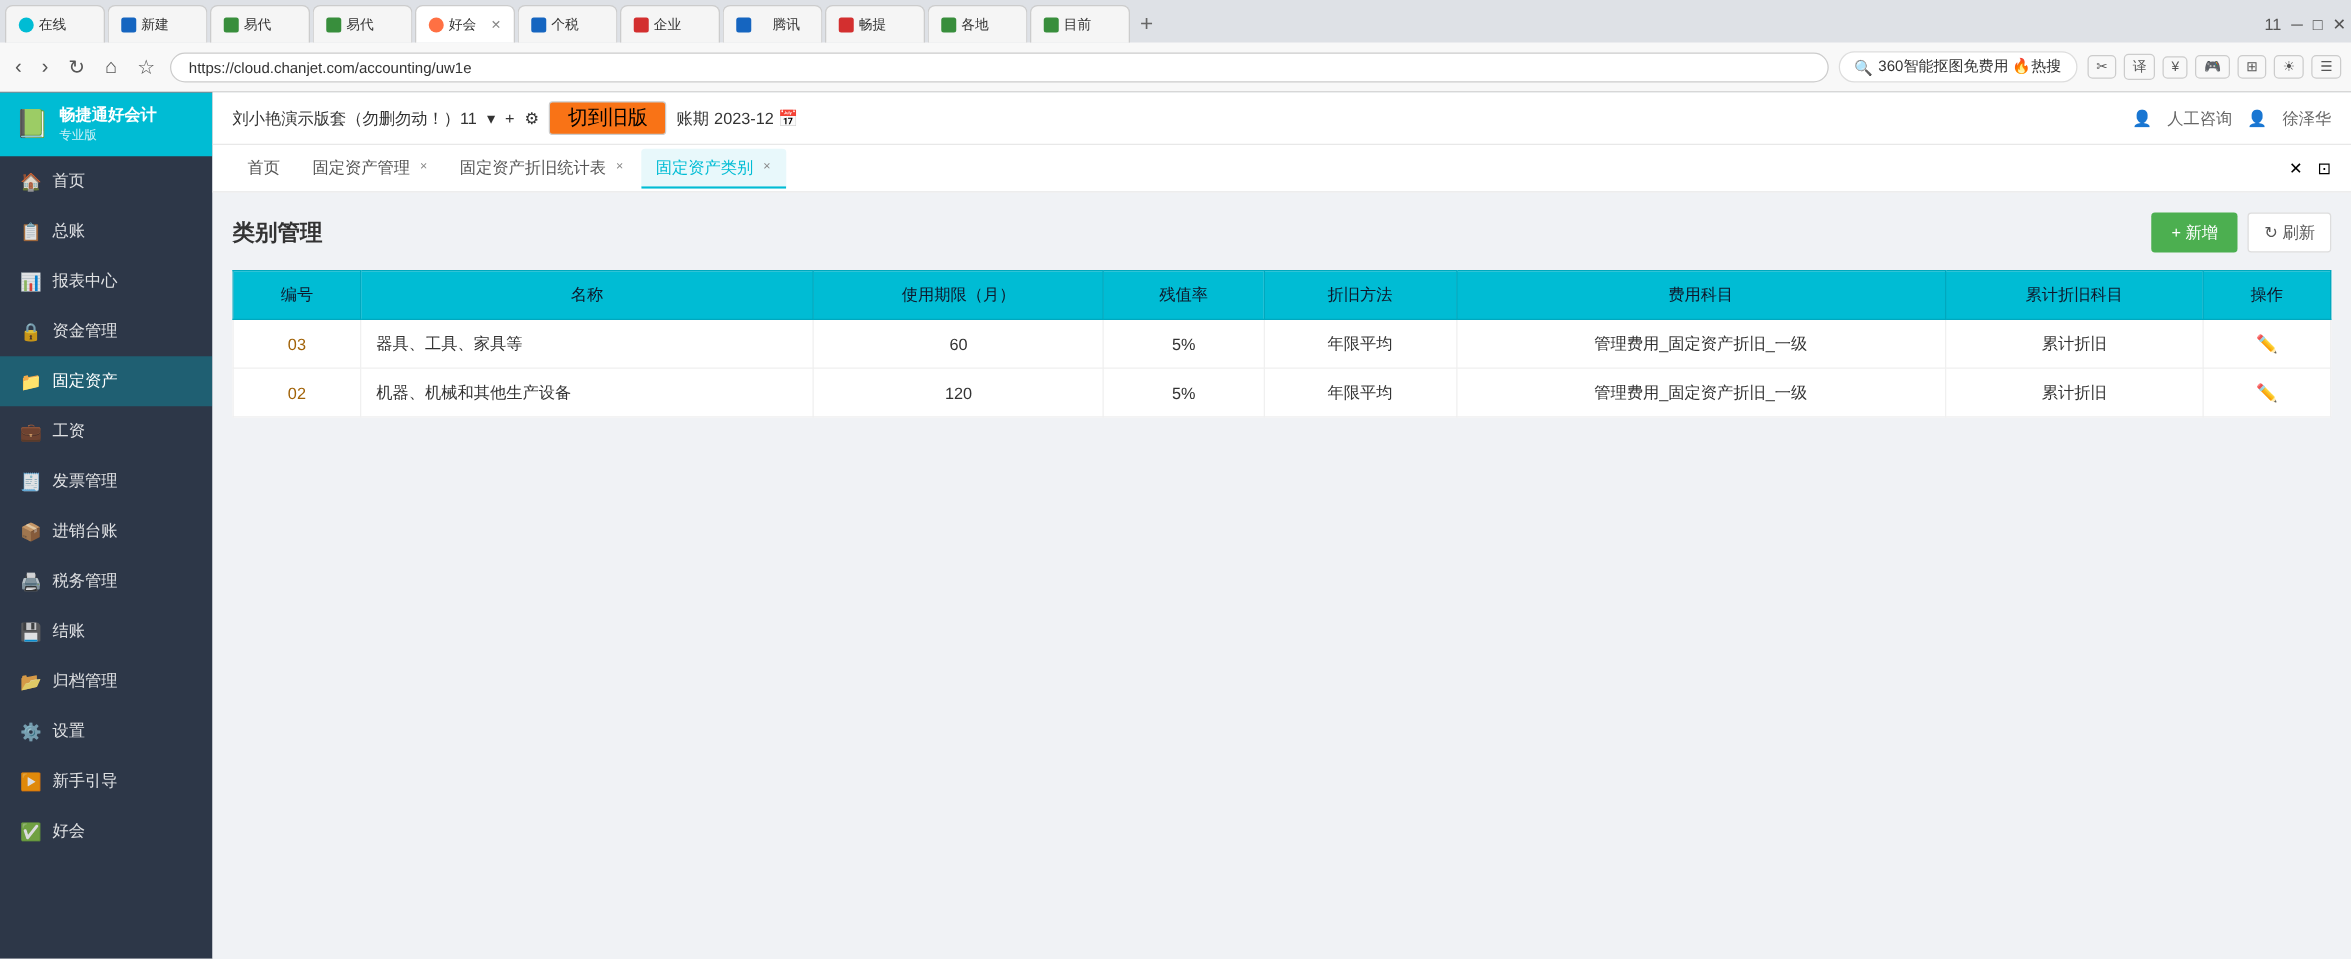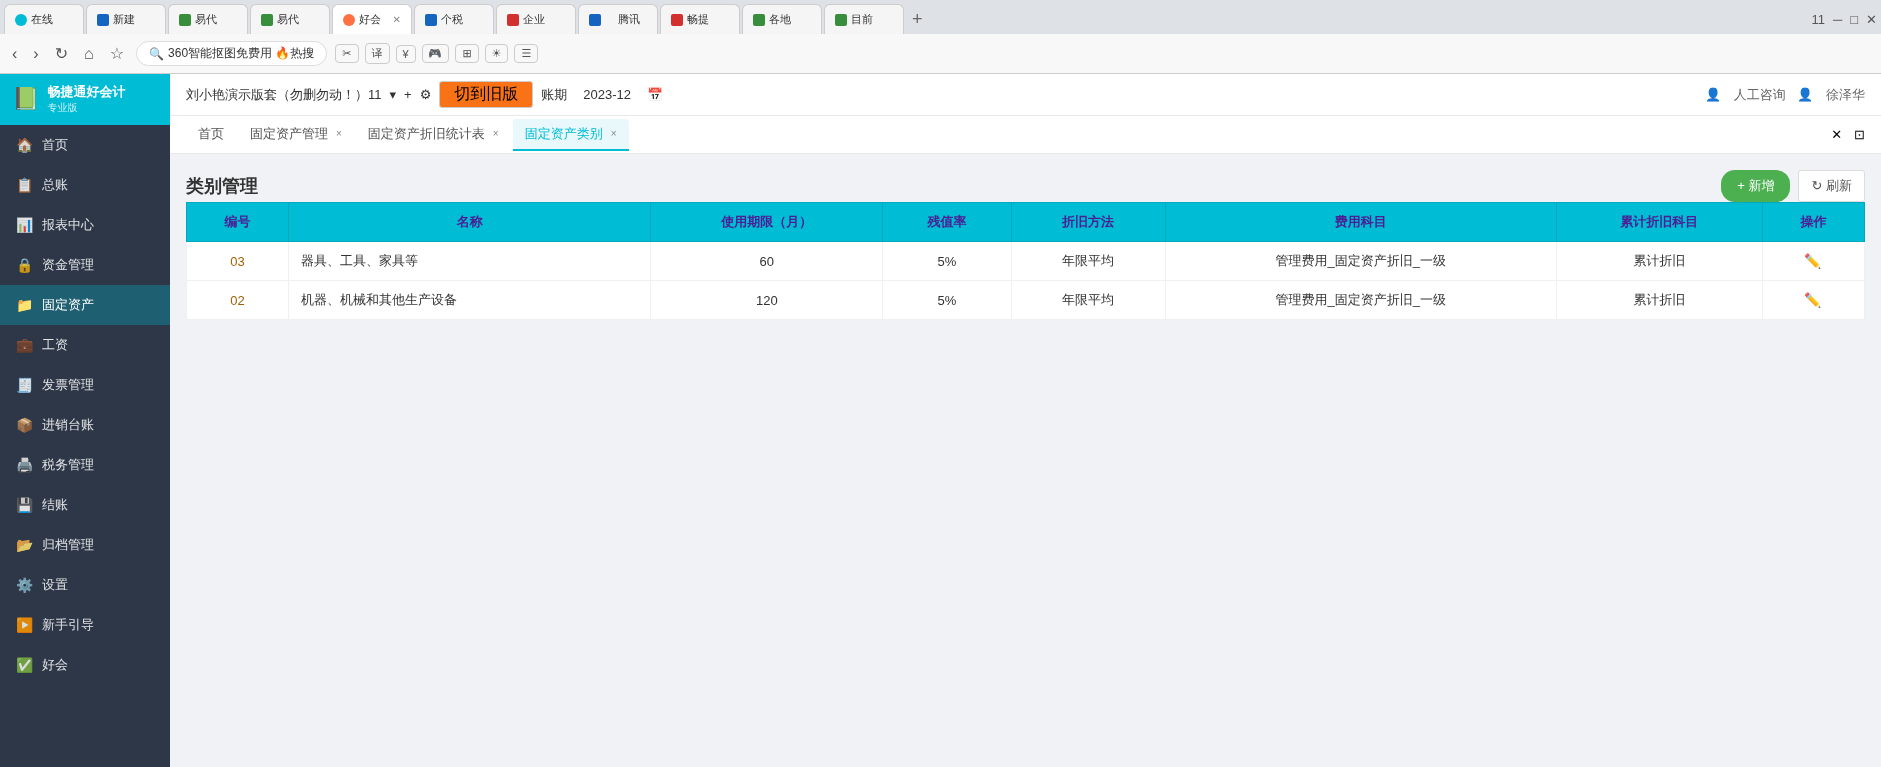--- a/index.html
+++ b/index.html
@@ -32,43 +32,43 @@
     .sidebar-item { display: flex; align-items: center; gap: 8px; padding: 11px 16px; cursor: pointer; color: rgba(255,255,255,0.85); font-size: 13px; transition: background 0.2s; }
     .sidebar-item.active { background: rgba(0,188,212,0.3); color: #fff; }
     .sidebar-item .icon { width: 18px; height: 18px; display: flex; align-items: center; justify-content: center; font-size: 14px; }
 
     
     .main-content { flex: 1; display: flex; flex-direction: column; background: #f0f2f5; overflow: hidden; }
 
     
     .app-header { background: #fff; border-bottom: 1px solid #e8e8e8; padding: 0 16px; display: flex; align-items: center; justify-content: space-between; height: 42px; }
     .header-left { display: flex; align-items: center; gap: 8px; font-size: 13px; color: #333; }
-    .header-period { display: flex; align-items: center; gap: 16px; }
+    .header-period { display: flex; align-items: center; gap: 4px; }
     .header-right { display: flex; align-items: center; gap: 12px; font-size: 13px; color: #666; }
     .btn-switch { border: 1px solid #ccc; background: #f97316; border-radius: 3px; padding: 2px 14px; font-size: 16px; cursor: pointer; }
 
     
     .page-tabs { background: #fff; border-bottom: 1px solid #e8e8e8; display: flex; align-items: center; padding: 0 16px; height: 38px; gap: 2px; }
     .page-tab { display: flex; align-items: center; gap: 4px; padding: 6px 12px; font-size: 13px; color: #555; cursor: pointer; border-bottom: 2px solid transparent; }
     .page-tab.active { color: #00bcd4; border-bottom: 2px solid #00bcd4; background: #e8f8fb; border-radius: 3px 3px 0 0; }
     .page-tab .close-btn { font-size: 10px; color: #888; margin-left: 4px; }
     .page-tab-controls { margin-left: auto; display: flex; gap: 6px; }
 
     
     .content-area { flex: 1; padding: 16px; overflow-y: auto; }
 
     
-    .page-title { font-size: 18px; font-weight: 600; color: #333; display: flex; align-items: center; justify-content: space-between; }
-    .btn-add { background: #4caf50; color: #fff; border: none; border-radius: 14px; padding: 0 16px; font-size: 13px; cursor: pointer; display: flex; align-items: center; gap: 4px; }
+    .page-title { font-size: 18px; font-weight: 600; color: #333; margin-bottom: 14px; display: flex; align-items: center; justify-content: space-between; }
+    .btn-add { background: #4caf50; color: #fff; border: none; border-radius: 3px; padding: 0 16px; font-size: 13px; cursor: pointer; display: flex; align-items: center; gap: 4px; }
     .btn-refresh { background: #fff; border: 1px solid #ddd; border-radius: 3px; padding: 6px 12px; font-size: 13px; cursor: pointer; color: #555; }
 
     
     .data-table { width: 100%; border-collapse: collapse; background: #fff; border: 1px solid #e8e8e8; }
     .data-table thead tr { background: #00bcd4; }
-    .data-table thead th { color: #4c1d95; padding: 10px 12px; font-size: 13px; font-weight: 700; text-align: center; border: 1px solid #00a8be; }
+    .data-table thead th { color: #0f172a; padding: 10px 12px; font-size: 13px; font-weight: 400; text-align: center; border: 1px solid #00a8be; }
     .data-table tbody tr { border-bottom: 1px solid #f0f0f0; }
     .data-table tbody td { padding: 10px 12px; font-size: 13px; color: #333; text-align: center; border: 1px solid #f0f0f0; }
     .data-table tbody td.code { color: #a16207; }
     .data-table tbody td.name { text-align: left; }
     .btn-edit { background: none; border: none; cursor: pointer; color: #666; font-size: 14px; }
 
     
     ::-webkit-scrollbar { width: 6px; height: 6px; }
     ::-webkit-scrollbar-track { background: #f1f1f1; }
     ::-webkit-scrollbar-thumb { background: #ccc; border-radius: 3px; }
@@ -131,20 +131,21 @@
       <span>✕</span>
     </div>
   </div>
 
   <div class="address-bar">
     <button class="nav-btn">‹</button>
     <button class="nav-btn">›</button>
     <button class="nav-btn">↻</button>
     <button class="nav-btn">⌂</button>
     <button class="nav-btn">☆</button>
+    <input class="address-input" value="https://cloud.chanjet.com/accounting/uw1e" readonly="" style="">
     <div class="search-bar">
       <span>🔍</span>
       <span>360智能抠图免费用 🔥热搜</span>
     </div>
     <div class="toolbar-actions">
       <button class="toolbar-btn">✂</button>
       <button class="toolbar-btn">译</button>
       <button class="toolbar-btn">¥</button>
       <button class="toolbar-btn">🎮</button>
       <button class="toolbar-btn">⊞</button>

